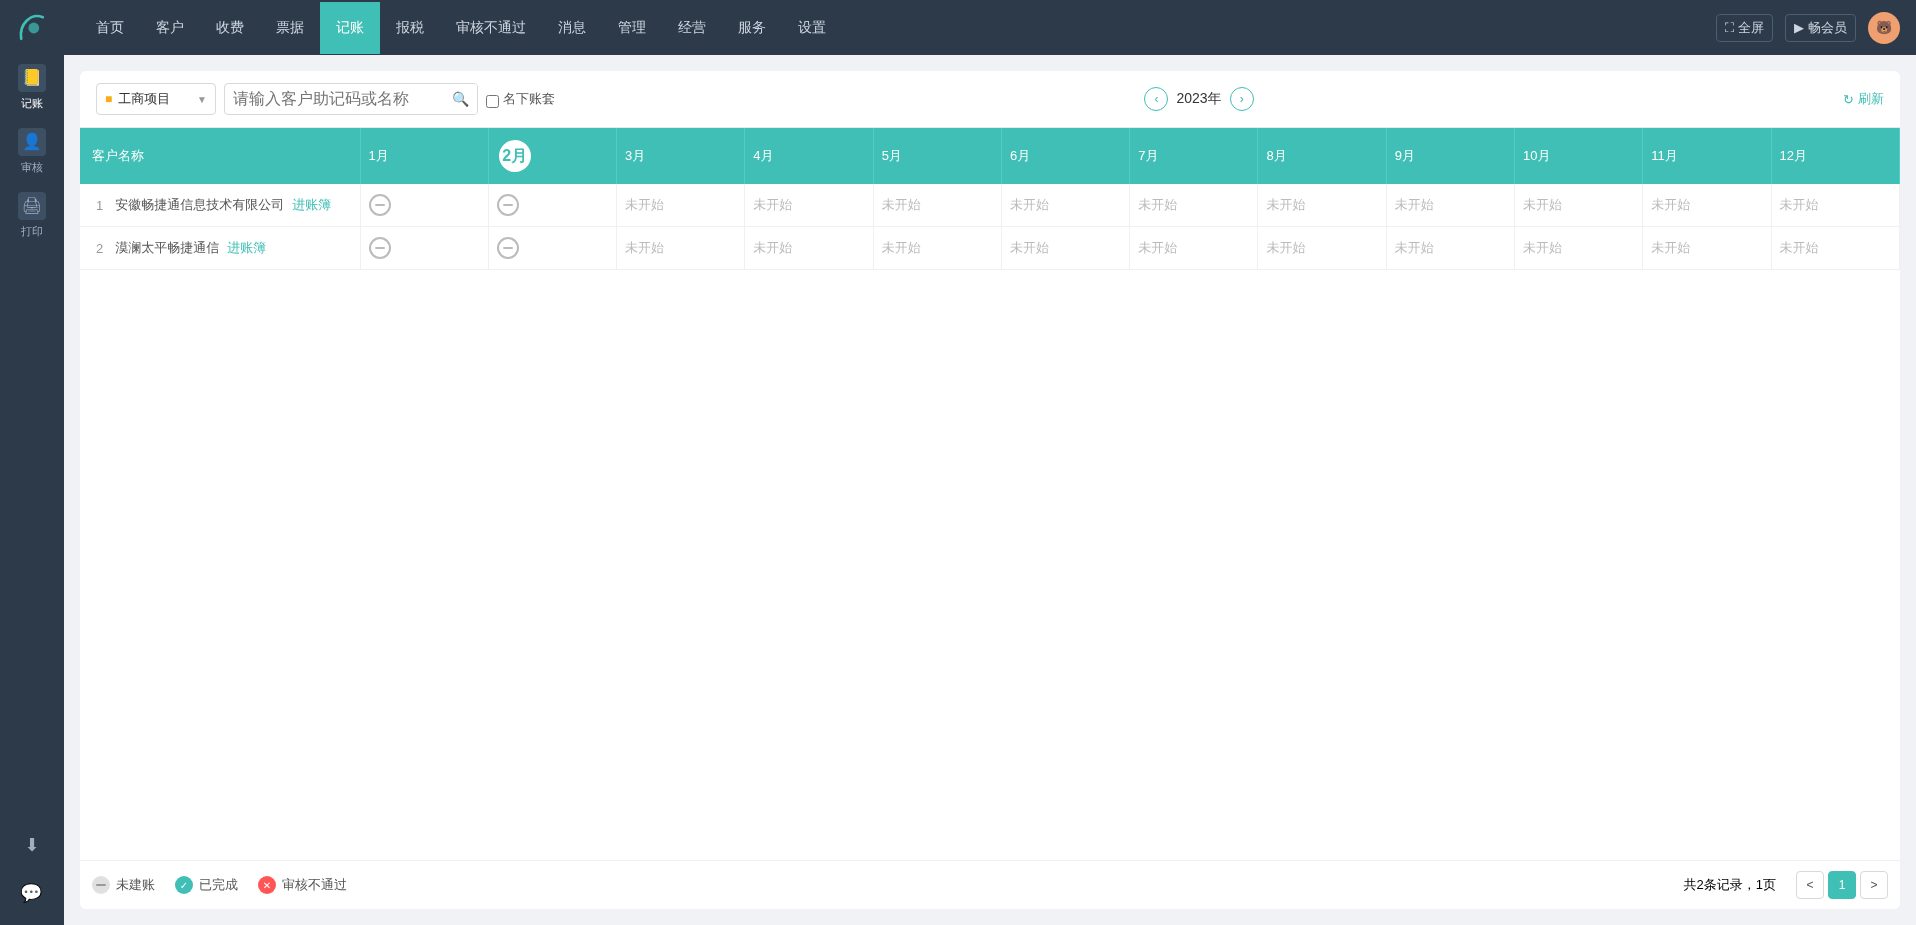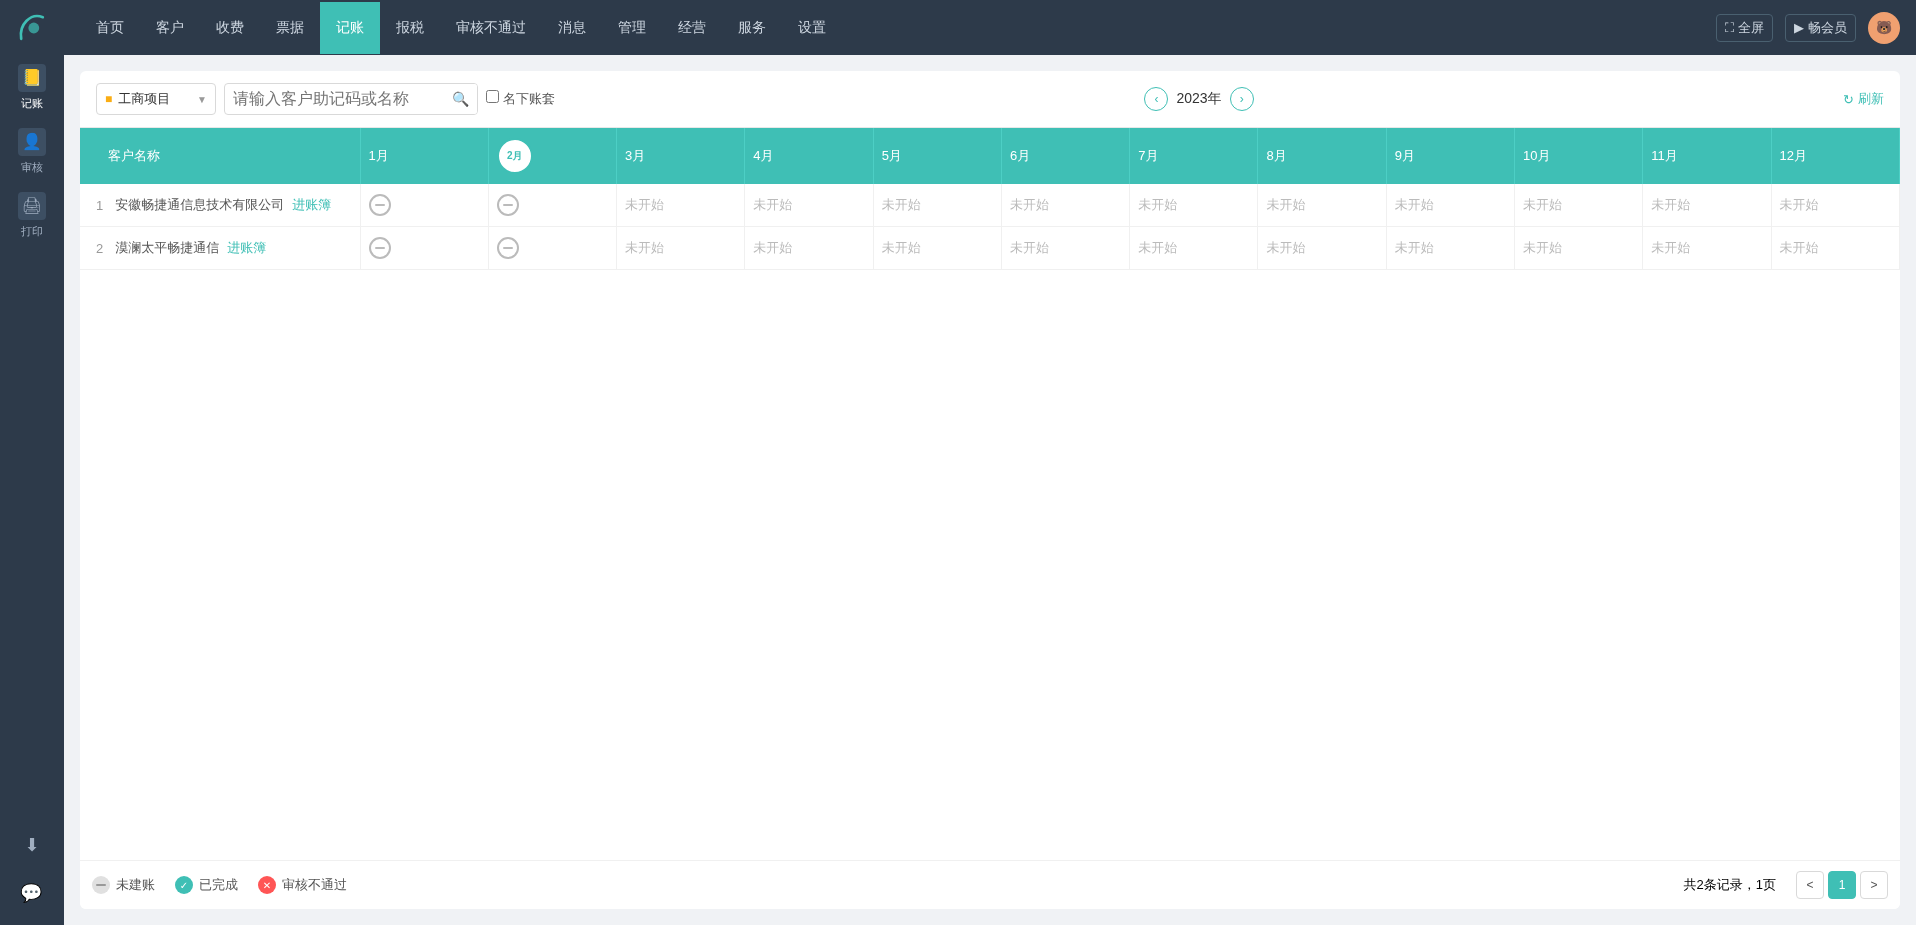--- a/index.html
+++ b/index.html
@@ -84,57 +84,57 @@
 
     
     .toolbar { padding: 12px 16px; display: flex; align-items: center; gap: 8px; border-bottom: 1px solid #e8e8e8; flex-wrap: wrap; }
     .select-wrap { position: relative; display: flex; align-items: center; border: 1px solid #d9d9d9; border-radius: 4px; height: 32px; padding: 0 8px; background: #fff; min-width: 120px; cursor: pointer; }
     .select-wrap .sel-icon { font-size: 12px; color: #faad14; margin-right: 6px; }
     .select-wrap .sel-label { font-size: 13px; color: #333; flex: 1; }
     .select-wrap .arrow { font-size: 10px; color: #999; margin-left: 4px; }
     .search-wrap { display: flex; align-items: center; border: 1px solid #d9d9d9; border-radius: 4px; height: 32px; overflow: hidden; }
     .search-wrap input { border: none; outline: none; padding: 0 8px; font-size: 16px; width: 220px; color: #666; }
     .search-btn { width: 32px; height: 32px; background: #fff; border: none; cursor: pointer; display: flex; align-items: center; justify-content: center; color: #666; font-size: 14px; }
-    .checkbox-wrap { display: flex; align-items: flex-start; gap: 4px; cursor: pointer; font-size: 13px; color: #555; }
+    .checkbox-wrap { display: flex; align-items: flex-end; gap: 4px; cursor: pointer; font-size: 13px; color: #555; }
     .checkbox-wrap input { cursor: pointer; }
     .toolbar-spacer { flex: 1; }
     .year-nav { display: flex; align-items: center; gap: 8px; font-size: 14px; color: #333; }
     .year-nav-btn { width: 24px; height: 24px; border-radius: 50%; border: 1px solid #3fbfb5; background: #fff; color: #3fbfb5; cursor: pointer; display: flex; align-items: center; justify-content: center; font-size: 12px; }
     .refresh-btn { color: #3fbfb5; cursor: pointer; font-size: 13px; display: flex; align-items: center; gap: 4px; }
 
     
     .table-wrap { flex: 1; overflow: auto; }
     table { width: 100%; border-collapse: collapse; table-layout: fixed; }
     thead tr th {
       background: #3fbfb5;
       color: #fff;
       font-weight: normal;
       font-size: 13px;
       padding: 10px 8px;
       text-align: left;
       border-right: 1px solid #4dcfc5;
       white-space: nowrap;
     }
-    thead tr th:first-child { text-align: left; padding-left: 28px; width: 280px; }
+    thead tr th:first-child { text-align: left; padding-left: 12px; width: 280px; }
     tbody tr { border-bottom: 1px solid #f0f0f0; }
     tbody tr td { padding: 10px 8px; text-align: left; font-size: 13px; color: #555; border-right: 1px solid #f0f0f0; }
     tbody tr td:first-child { text-align: left; padding-left: 16px; }
     .client-name { display: flex; align-items: center; gap: 8px; }
     .client-num { color: #999; margin-right: 4px; }
     .client-link { color: #3fbfb5; cursor: pointer; font-size: 13px; white-space: nowrap; }
 
     
     .month-current {
       width: 36px; height: 36px;
       background: #fff;
       border-radius: 50%;
       display: inline-flex; align-items: center; justify-content: center;
       color: #3fbfb5;
       font-weight: bold;
-      font-size: 10px;
+      font-size: 16px;
       border: 2px solid #3fbfb5;
     }
     .status-not-started { color: #bbb; font-size: 13px; }
     .status-circle { width: 22px; height: 22px; border-radius: 50%; border: 2px solid #bbb; background: #fff; display: inline-flex; align-items: center; justify-content: center; }
     .status-dash { width: 10px; height: 2px; background: #bbb; border-radius: 1px; }
 
     
     .footer { padding: 10px 12px; border-top: 1px solid #f0f0f0; display: flex; align-items: center; gap: 20px; background: #fff; }
     .legend-item { display: flex; align-items: center; gap: 6px; font-size: 13px; color: #555; }
     .legend-circle { width: 18px; height: 18px; border-radius: 50%; display: inline-flex; align-items: center; justify-content: center; }

